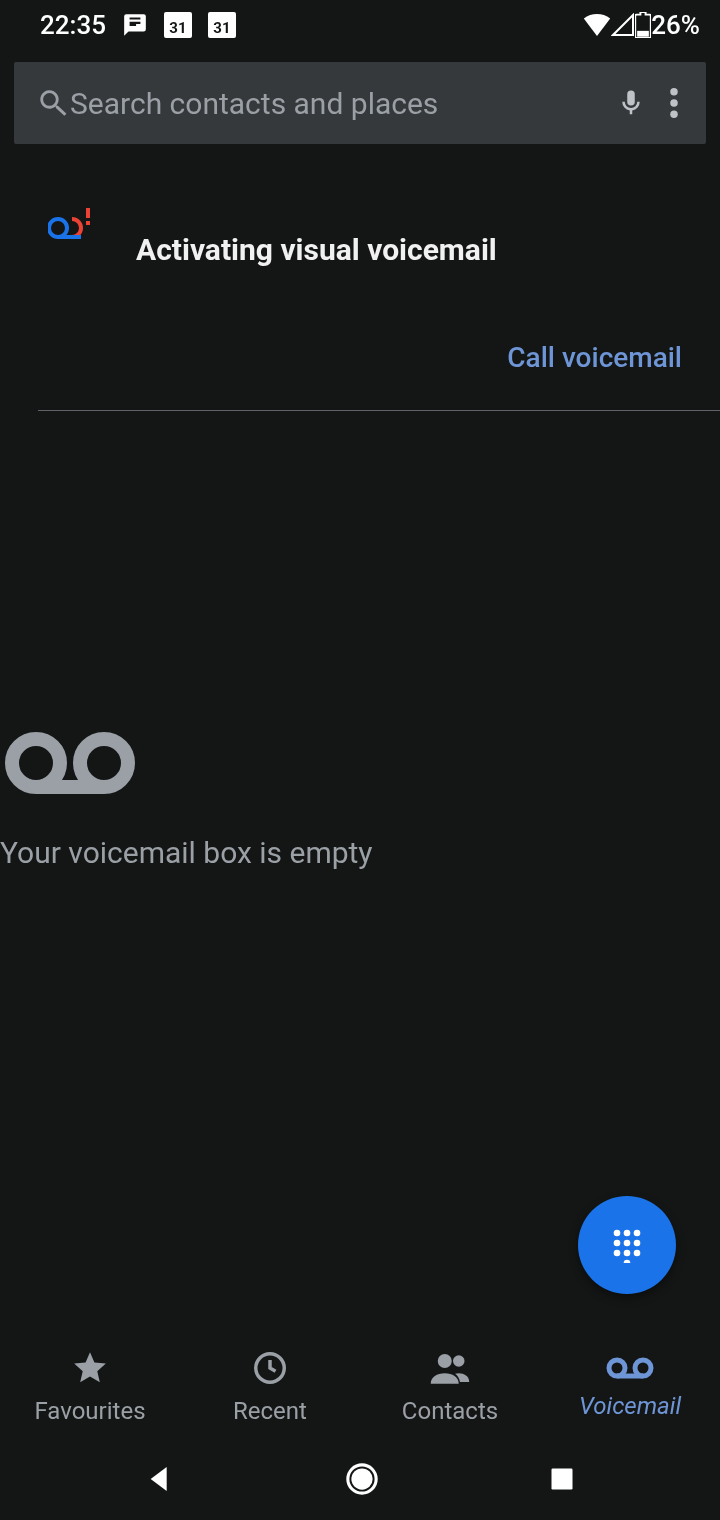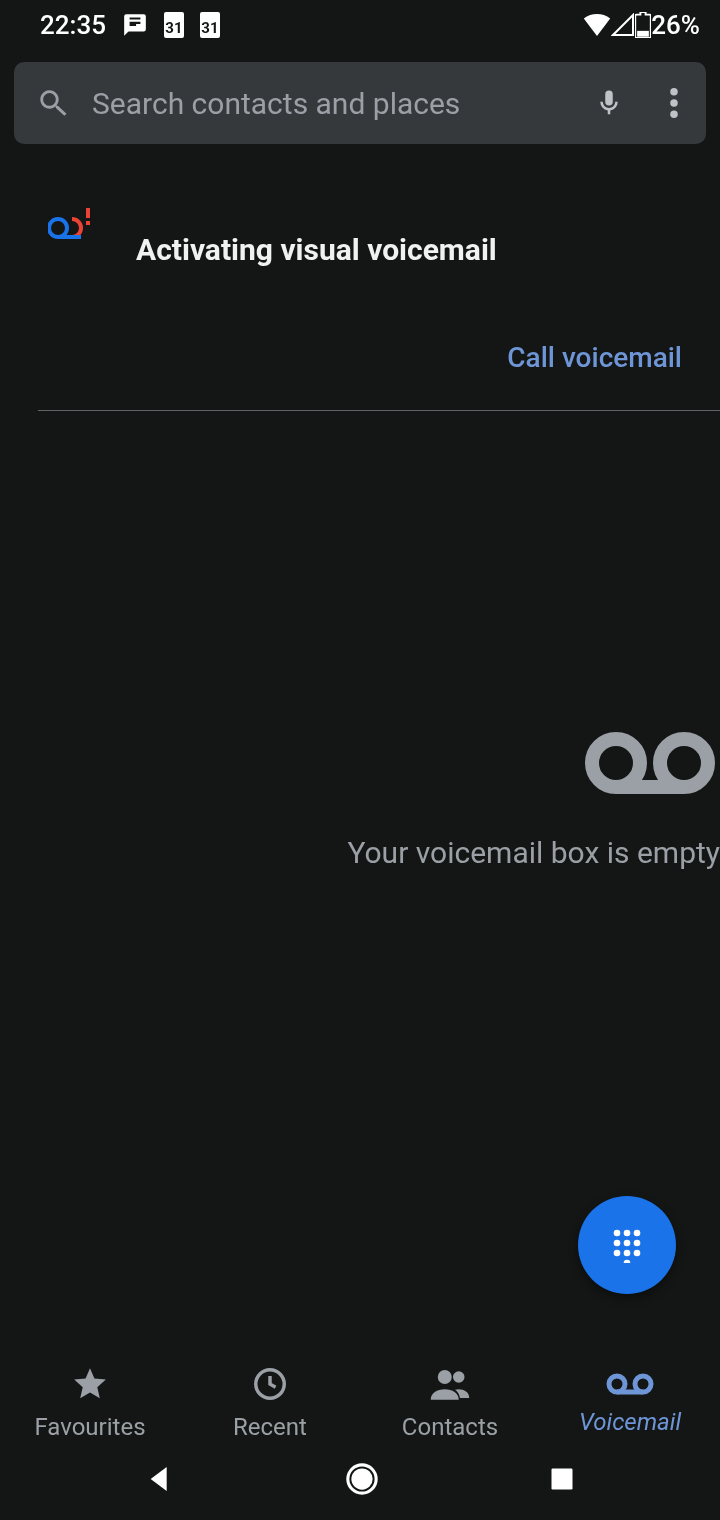--- a/index.html
+++ b/index.html
@@ -19,38 +19,37 @@
     justify-content: space-between;
     padding: 0 20px 0 40px;
     font-size: 26px;
     font-weight: 500;
     color: #fff;
   }
   .statusbar .left { display: flex; align-items: center; gap: 16px; }
   .statusbar .right { display: flex; align-items: center; gap: 0; }
   .sb-icon { display: inline-flex; align-items: center; justify-content: center; }
   .cal-box {
-    width: 20px; height: 26px; background: #fff;
+    width: 28px; height: 26px; background: #fff;
     display: flex; align-items: flex-end; justify-content: center;
     font-size: 15px; font-weight: 700; color: #141616;
     border-radius: 2px; padding-bottom: 1px;
   }
   .cal-box::before {
     content: ""; position: absolute;
   }
   
   .searchbar-wrap { padding: 12px 14px 0 14px; }
   .searchbar {
     background: #36393c;
-    border-radius: 10px;
+    border-radius: 2px;
     height: 82px;
     display: flex;
     align-items: center;
     padding: 0 14px 0 22px;
-    gap: 22px;
   }
   .searchbar .search-placeholder {
     flex: 1;
     color: #9aa0a5;
     font-size: 30px;
   }
   .searchbar svg { display: block; }
   
   .notice {
     display: flex;
@@ -81,21 +80,21 @@
     font-size: 28px;
     font-weight: 500;
   }
   .divider {
     height: 1px;
     background: #5f6367;
     margin-left: 38px;
   }
   
   .empty {
-    text-align: right;
+    text-align: left;
     margin-top: 318px;
   }
   .empty-icon { display: inline-block; }
   .empty-text {
     color: #9aa0a5;
     font-size: 30px;
     margin-top: 32px;
   }
   
   .fab {
@@ -107,21 +106,21 @@
     border-radius: 50%;
     background: #1a73e8;
     display: flex;
     align-items: center;
     justify-content: center;
     box-shadow: 0 4px 10px rgba(0,0,0,.4);
   }
   
   .bottomnav {
     position: absolute;
-    bottom: 62px;
+    bottom: 78px;
     left: 0; right: 0;
     height: 110px;
     display: flex;
   }
   .bn-item {
     flex: 1;
     display: flex;
     flex-direction: column;
     align-items: center;
     justify-content: center;

